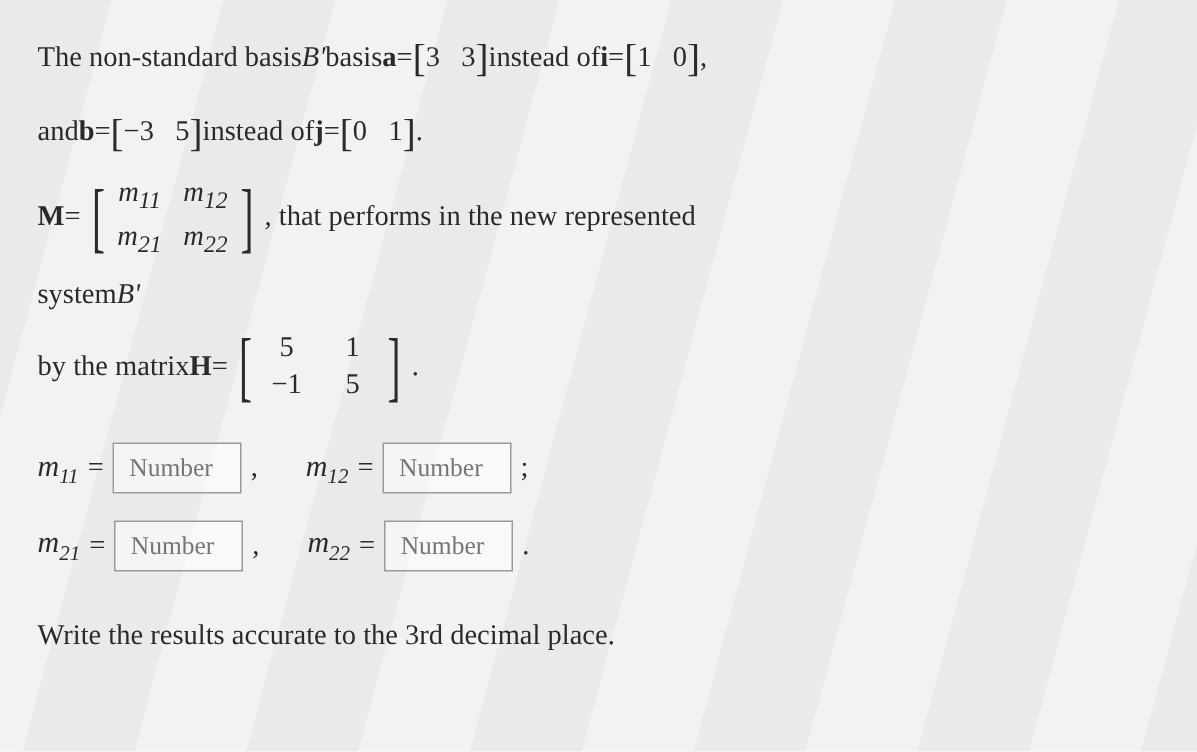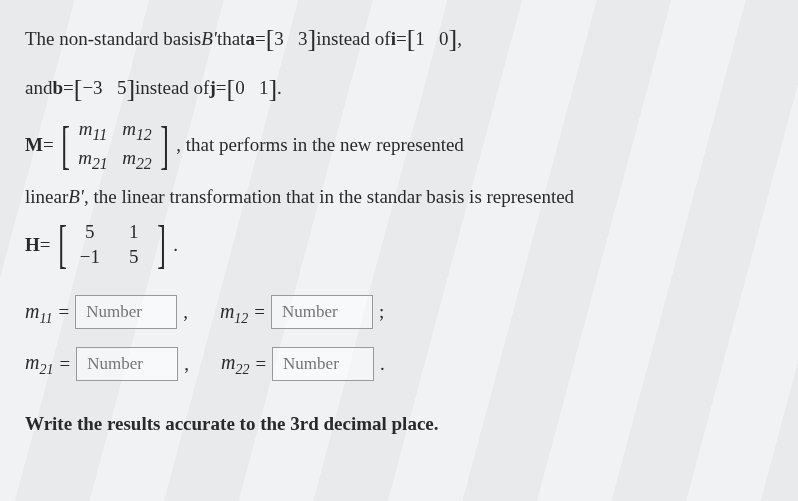--- a/index.html
+++ b/index.html
@@ -87,38 +87,37 @@
       font-size: 20px;
     }
     .sub {
       font-size: 14px;
       vertical-align: sub;
     }
     .input-box {
       border: 1px solid #999;
       background: rgba(255,255,255,0.5);
       padding: 6px 10px;
-      width: 102px;
+      width: 86px;
       font-size: 17px;
       color: #666;
       font-family: inherit;
     }
     .gap { display:inline-block; width: 20px;}
     .note {
       margin-top: 28px;
-      font-weight: bold;
     }
   </style>
 </head>
 <body>
 
 <div class="line">
   <span>The non-standard basis </span>
   <span class="italic">B'</span>
-  <span> that </span>
+  <span> basis </span>
   <span class="bold">a</span>
   <span> =</span>
   <span class="bracket-sl">[</span>
   <span>3</span>&nbsp;&nbsp;&nbsp;
   <span>3</span>
   <span class="bracket-sr">]</span>
   <span> instead of </span>
   <span class="bold">i</span>
   <span> =</span>
   <span class="bracket-sl">[</span>
@@ -160,26 +159,26 @@
         <span><span>m</span><sub>21</sub></span>
         <span><span>m</span><sub>22</sub></span>
       </span>
     </span>
     <span class="bracket-r">]</span>
   </span>
   <span>, that performs in the new represented</span>
 </div>
 
 <div class="line">
-  <span>linear </span>
+  <span>system </span>
   <span class="italic">B'</span>
-  <span>, the linear transformation that in the standar basis is represented</span>
-</div>
-
-<div class="line">
+</div>
+
+<div class="line">
+  <span>by the matrix </span>
   <span class="bold">H</span>
   <span> =</span>
   <span class="matrix">
     <span class="bracket-l">[</span>
     <span class="matrix-body">
       <span class="matrix-row">
         <span class="num">5</span>
         <span class="num">1</span>
       </span>
       <span class="matrix-row">

